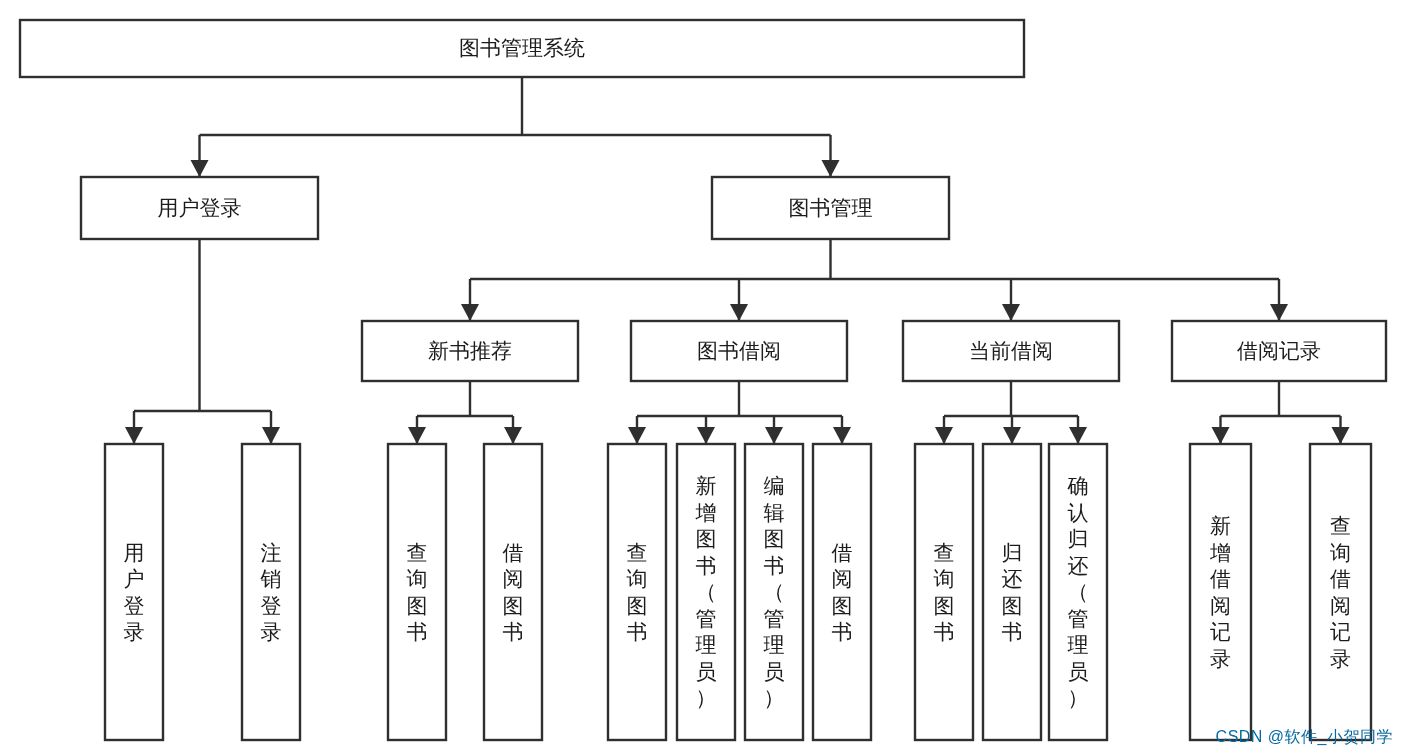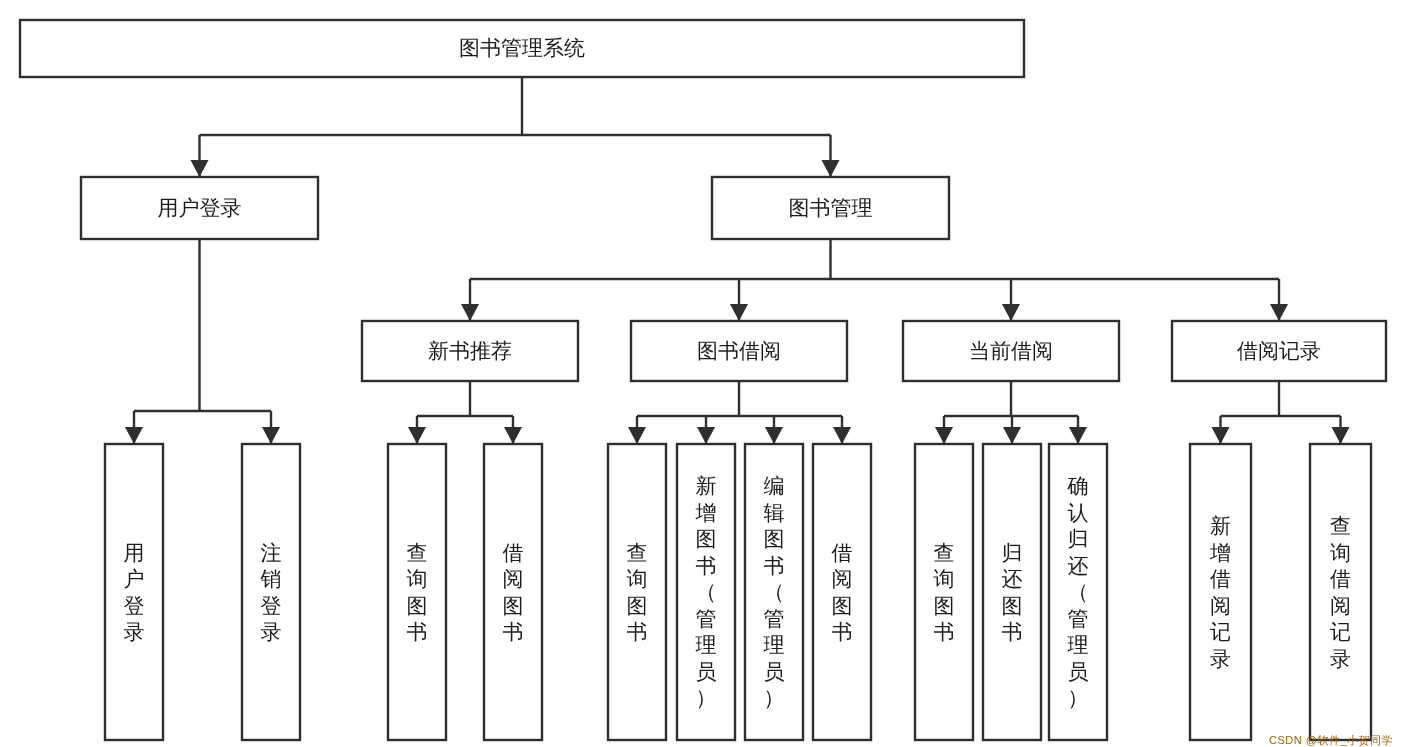--- a/index.html
+++ b/index.html
@@ -52,22 +52,22 @@
     fill: #1c1c1c;
     font-family: "Liberation Sans", "DejaVu Sans", sans-serif;
     font-size: 21px;
     text-anchor: middle;
   }
   .watermark {
     position: absolute;
     right: 12px;
     bottom: 6px;
     font-family: "Liberation Sans", "DejaVu Sans", sans-serif;
-    font-size: 11px;
-    color: #a16207;
+    font-size: 16px;
+    color: #0369a1;
     letter-spacing: 0.5px;
     white-space: nowrap;
     user-select: none;
   }
 </style>
 </head>
 <body>
 
 <div id="diagram-root">
 

